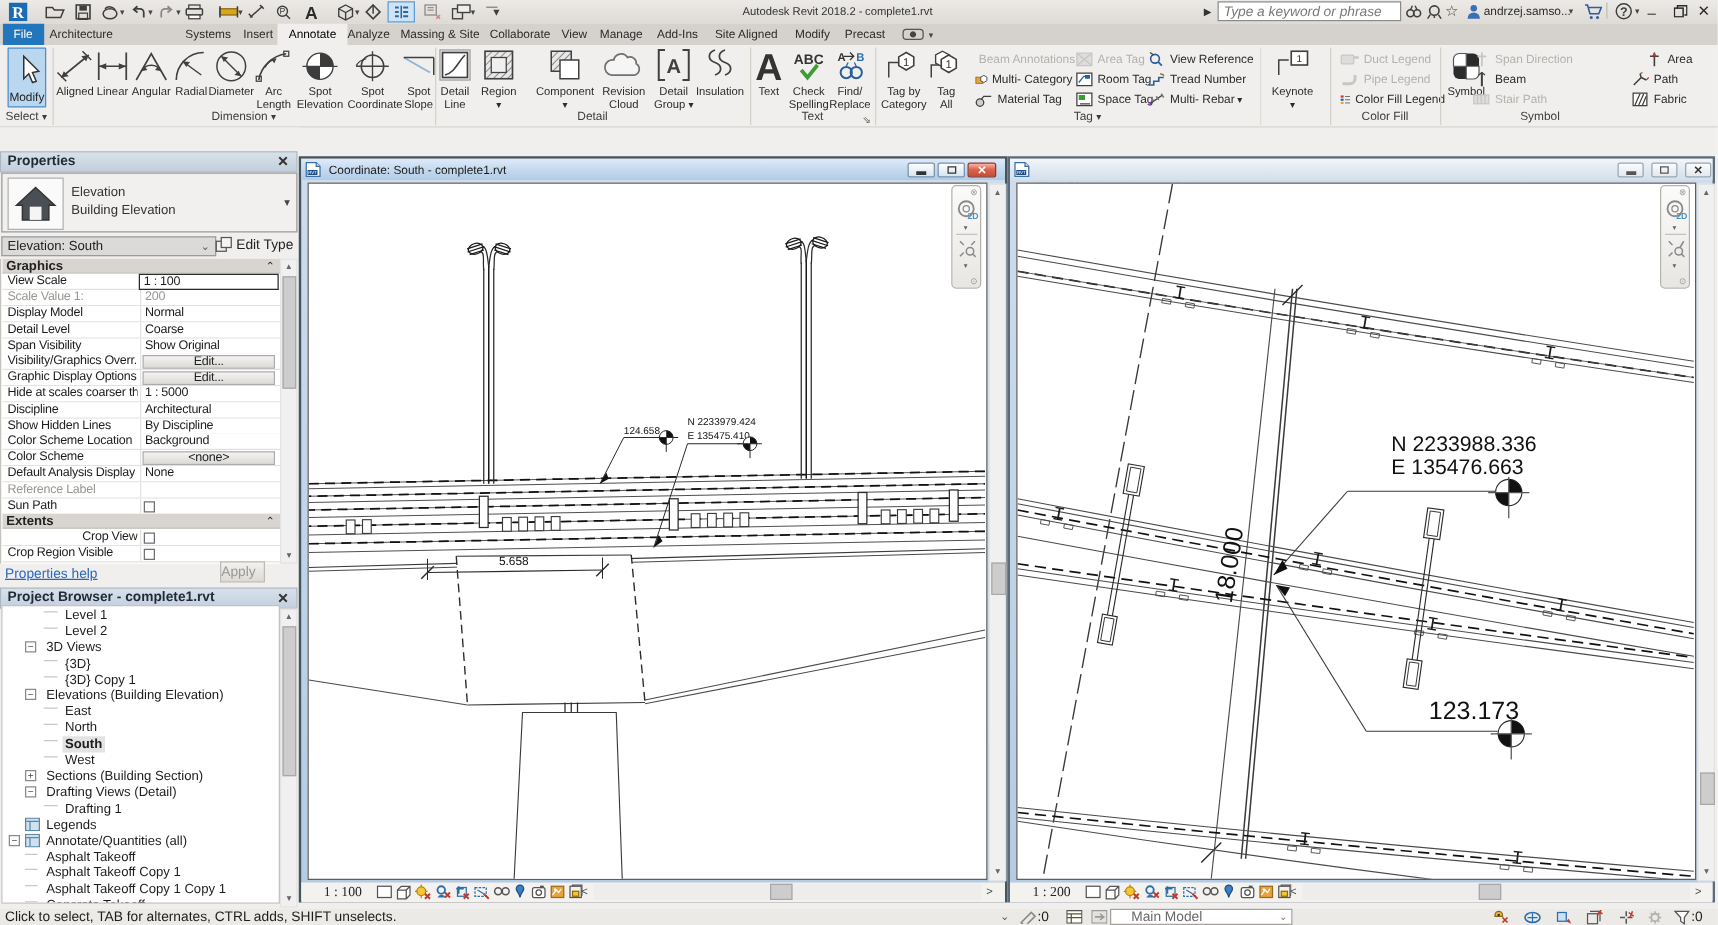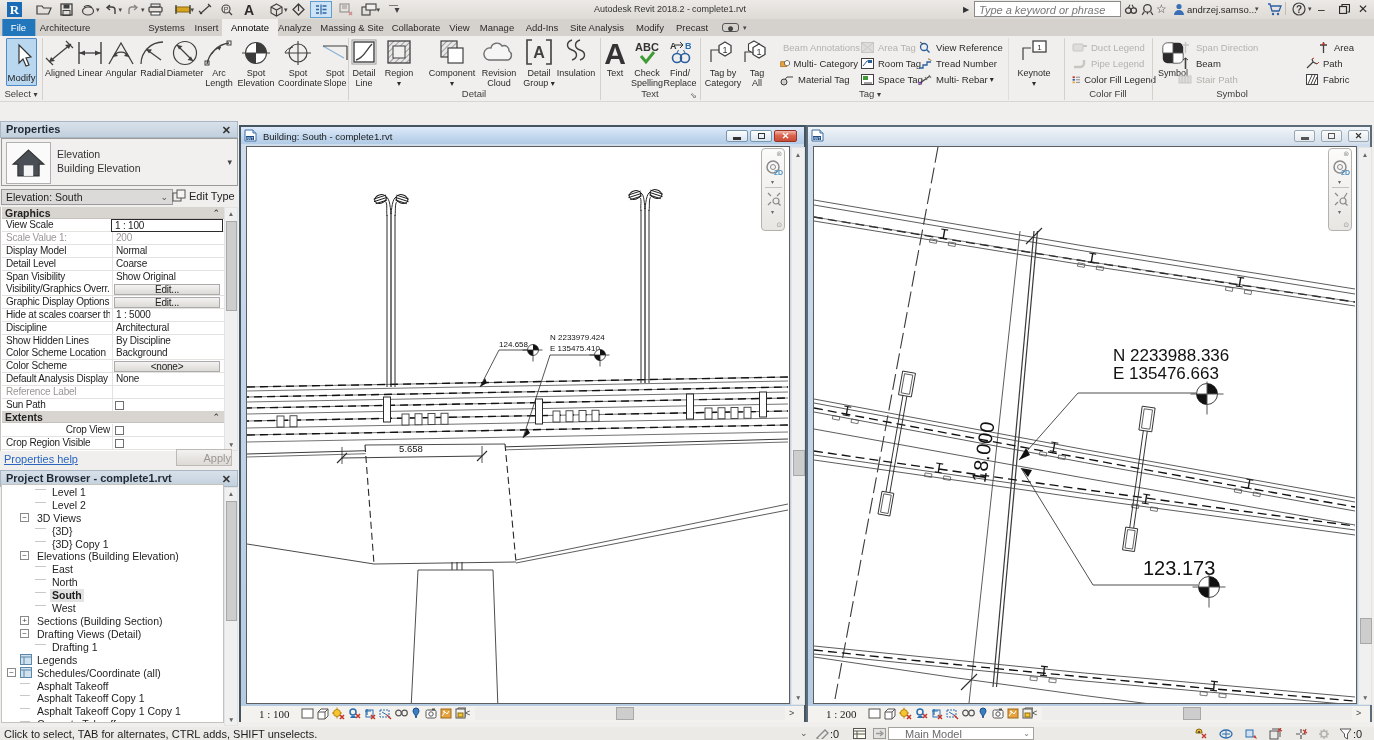--- a/index.html
+++ b/index.html
@@ -224,21 +224,21 @@
     <div class="rtab" style="left:120px; transform:translateX(-50%); padding:0 9px;margin-top:32px;">Structure</div>
     <div class="rtab" style="left:166.5px; transform:translateX(-50%); padding:0 9px;">Systems</div>
     <div class="rtab" style="left:206.5px; transform:translateX(-50%); padding:0 9px;">Insert</div>
     <div class="rtab" id="tab-annotate" style="left:250px; transform:translateX(-50%); padding:0 9px;">Annotate</div>
     <div class="rtab" style="left:295px; transform:translateX(-50%); padding:0 9px;">Analyze</div>
     <div class="rtab" style="left:352px; transform:translateX(-50%); padding:0 9px;">Massing &amp; Site</div>
     <div class="rtab" style="left:416px; transform:translateX(-50%); padding:0 9px;">Collaborate</div>
     <div class="rtab" style="left:459.5px; transform:translateX(-50%); padding:0 9px;">View</div>
     <div class="rtab" style="left:497px; transform:translateX(-50%); padding:0 9px;">Manage</div>
     <div class="rtab" style="left:542px; transform:translateX(-50%); padding:0 9px;">Add-Ins</div>
-    <div class="rtab" style="left:597px; transform:translateX(-50%); padding:0 9px;">Site Analysis</div>
+    <div class="rtab" style="left:597px; transform:translateX(-50%); padding:0 9px;">Site Aligned</div>
     <div class="rtab" style="left:650px; transform:translateX(-50%); padding:0 9px;">Modify</div>
     <div class="rtab" style="left:692px; transform:translateX(-50%); padding:0 9px;">Precast</div>
     <div style="position:absolute; left:722px; top:4px; width:17px; height:9px; border:1px solid #555; border-radius:3px; font-size:5px; text-align:center; line-height:8px; color:#444;">⬤</div>
     <div style="position:absolute; left:743px; top:5px; font-size:7px; color:#444;">▾</div>
   </div>
   <div id="ribbon">
 
     <div style="position:absolute; left:6px; top:2px; width:31px; height:48px; background:#bad7f0; border:1.5px solid #4d8cc9; border-radius:1px;">
       <svg width="29" height="30" viewBox="0 0 29 30" style="margin-top:2px;">
           <path d="M12 4 L12 22 L16 18 L19 25 L22 24 L19 17 L24 16 z" fill="#fff" stroke="#333" stroke-width="1.2"></path>
@@ -333,20 +333,21 @@
       </div>
     <div class="bigbtn" style="left:315px;">
         <div class="bicon">
           <svg width="30" height="26" viewBox="0 0 30 26">
             <path d="M3 6 L24 18" stroke="#8ab4d8" stroke-width="1.4"></path>
             <path d="M3 6 h24 M27 6 v14" stroke="#404040" stroke-width="1.2" fill="none"></path>
           </svg>
         </div>
         <div class="blab">Spot<br>Slope</div>
       </div>
+    <div class="pcap" style="left:42px; width:306px;">Dimension <span style="font-size:8px;">▾</span></div>
     <div class="psep" style="left:348px;"></div>
 
     <div class="bigbtn" style="left:344px;">
         <div class="bicon">
           <svg width="28" height="28" viewBox="0 0 28 28">
             <rect x="2" y="2" width="24" height="24" fill="#fff" stroke="#9a9a9a"></rect>
             <rect x="4" y="4" width="20" height="20" fill="none" stroke="#404040" stroke-width="1.4"></rect>
             <path d="M6 22 C14 20 16 12 22 6" stroke="#404040" stroke-width="1.3" fill="none"></path>
           </svg>
         </div>
@@ -663,21 +664,21 @@
         </div>
     </div>
 
     <div class="sb" style="position:absolute; left:224px; top:105px; width:14px; height:244px;">
       <div class="sbarrow" style="margin-top:2px;">▲</div>
       <div class="sbthumb" style="position:absolute; left:1px; top:13px; width:11px; height:90px;"></div>
       <div class="sbarrow" style="position:absolute; bottom:2px; left:3px;">▼</div>
     </div>
 
     <div style="position:absolute; left:4px; top:351px; font-size:11px; color:#2a66c0; text-decoration:underline;">Properties help</div>
-    <div style="position:absolute; left:176px; top:347px; width:56px; height:17px; background:linear-gradient(#f3f2f0,#dddad6); border:1px solid #bdbab5; color:#9a9794; text-align:right; line-height:16px; font-size:11px;">Apply</div>
+    <div style="position:absolute; left:176px; top:347px; width:36px; height:17px; background:linear-gradient(#f3f2f0,#dddad6); border:1px solid #bdbab5; color:#9a9794; text-align:left; line-height:16px; font-size:11px;">Apply</div>
 
     <div class="paltitle" style="top:368px;">Project Browser - complete1.rvt<span class="x">✕</span></div>
     <div id="tree" style="position:absolute; left:1px; top:382px; width:223px; height:239px; background:#fff; border:1px solid #c6c3bf; overflow:hidden;">
       <div class="titem" style="top:1px; left:0; width:223px;">
           <span style="position:absolute; left:33px; top:3px; width:11px; border-top:1px solid #c8c8c8;"></span>
           <span style="position:absolute; left:48px; top:0;  padding:0 2px;">Level 1</span>
         </div>
       <div class="titem" style="top:14px; left:0; width:223px;">
           <span style="position:absolute; left:33px; top:3px; width:11px; border-top:1px solid #c8c8c8;"></span>
           <span style="position:absolute; left:48px; top:0;  padding:0 2px;">Level 2</span>
@@ -732,21 +733,21 @@
               <path d="M1 3 h10 M4 3 v7" stroke="#5b87a8"></path>
             </svg></span>
           <span style="position:absolute; left:33px; top:0;  padding:0 2px;">Legends</span>
         </div>
       <div class="titem" style="top:182px; left:0; width:223px;">
           <span style="position:absolute; left:5px; top:1px; width:9px; height:9px; border:1px solid #8a8a8a; background:#fff; font-size:8px; line-height:8px; text-align:center; color:#444;">−</span>
           <span style="position:absolute; left:18px; top:0px;"><svg width="12" height="11" viewBox="0 0 12 11">
               <rect x="0.5" y="0.5" width="11" height="10" fill="#cfe0ef" stroke="#5b87a8"></rect>
               <path d="M1 3 h10 M4 3 v7" stroke="#5b87a8"></path>
             </svg></span>
-          <span style="position:absolute; left:33px; top:0;  padding:0 2px;">Schedules/Coordinate (all)</span>
+          <span style="position:absolute; left:33px; top:0;  padding:0 2px;">Annotate/Quantities (all)</span>
         </div>
       <div class="titem" style="top:195px; left:0; width:223px;">
           <span style="position:absolute; left:18px; top:3px; width:10px; border-top:1px solid #c8c8c8;"></span>
           <span style="position:absolute; left:33px; top:0;  padding:0 2px;">Asphalt Takeoff</span>
         </div>
       <div class="titem" style="top:207px; left:0; width:223px;">
           <span style="position:absolute; left:18px; top:3px; width:10px; border-top:1px solid #c8c8c8;"></span>
           <span style="position:absolute; left:33px; top:0;  padding:0 2px;">Asphalt Takeoff Copy 1</span>
         </div>
       <div class="titem" style="top:220px; left:0; width:223px;">
@@ -765,21 +766,21 @@
     </div>
   </div>
   <div id="win1" class="mdiwin" style="left:239px; top:125px; width:567px; height:597px;">
     <div class="mdititle" style="height:17px;">
       <svg width="13" height="13" viewBox="0 0 13 13" style="position:absolute; left:3px; top:2px;">
           <path d="M1 1 h8 l3 3 v8 H1 z" fill="#fff" stroke="#3a6ea5"></path>
           <path d="M9 1 v3 h3" fill="#cfe0f0" stroke="#3a6ea5"></path>
           <rect x="2" y="7" width="8" height="4" fill="#1d4e89"></rect>
           <text x="6" y="10.5" font-size="3.5" fill="#fff" text-anchor="middle">RVT</text>
         </svg>
-      <span style="position:absolute; left:22px; top:4px; color:#1a1a1a;">Building: South - complete1.rvt</span>
+      <span style="position:absolute; left:22px; top:4px; color:#1a1a1a;">Coordinate: South - complete1.rvt</span>
       <div style="position:absolute; left:485px; top:3px; width:22px; height:12px; background:linear-gradient(#fdfefe,#d8e4ef); border:1px solid #7a96ad; border-radius:2px; text-align:center;">
           <div style="width:8px; height:3px; background:#333; margin:6px auto 0;"></div>
         </div>
       <div style="position:absolute; left:509px; top:3px; width:22px; height:12px; background:linear-gradient(#fdfefe,#d8e4ef); border:1px solid #7a96ad; border-radius:2px;">
           <div style="width:7px; height:6px; border:1px solid #333; margin:2px auto 0;"></div>
         </div>
       <div style="position:absolute; left:533px; top:3px; width:23px; height:12px; background:linear-gradient(#f5b8ab,#dc6550 45%,#c94c35); border:1px solid #993322; border-radius:2px; color:#fff; text-align:center; font-size:9px; line-height:11px; font-weight:bold;">✕</div>
     </div>
     <div class="mdicanvas" style="left:5px; top:19px; width:544px; height:558px;">
       <svg id="draw1" width="542" height="556" viewBox="0 0 542 556">

